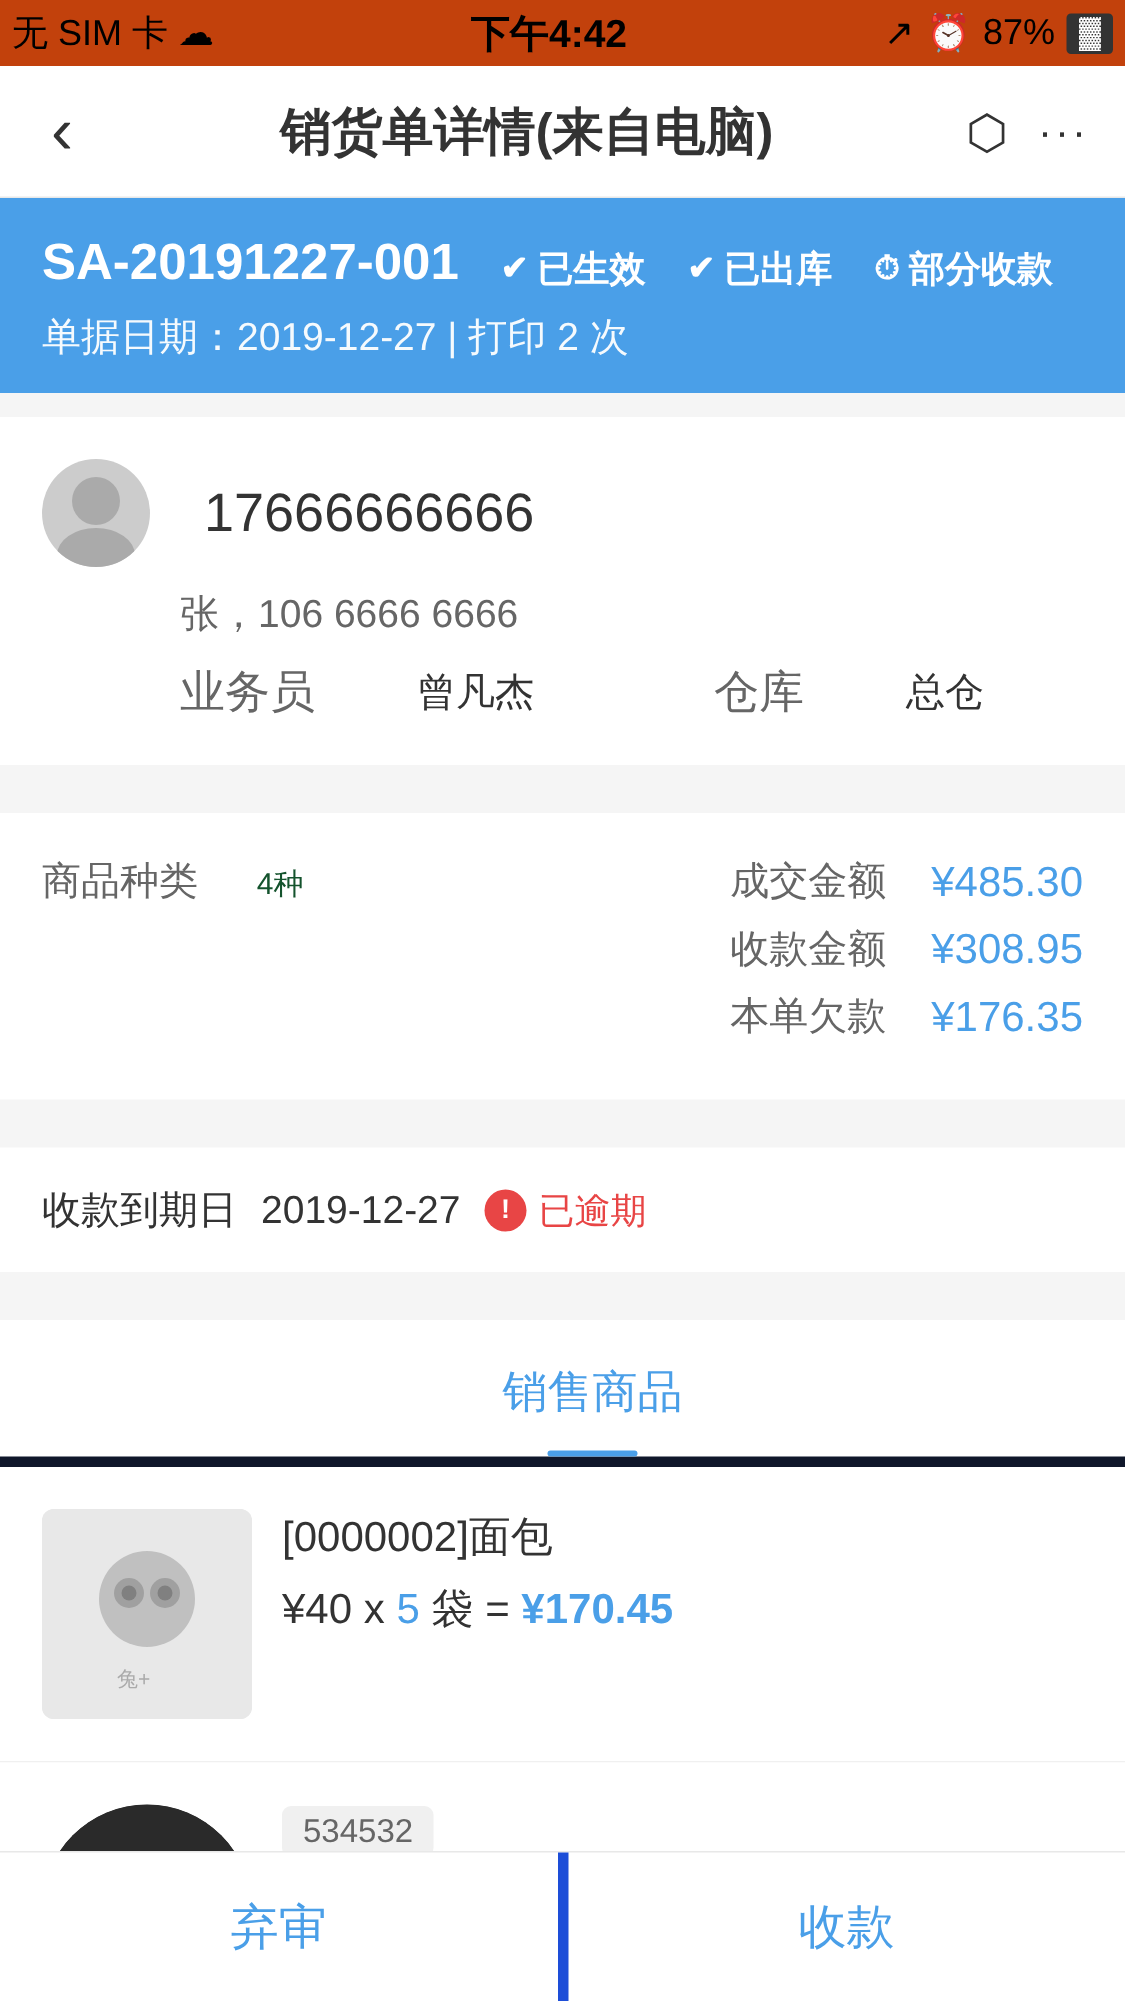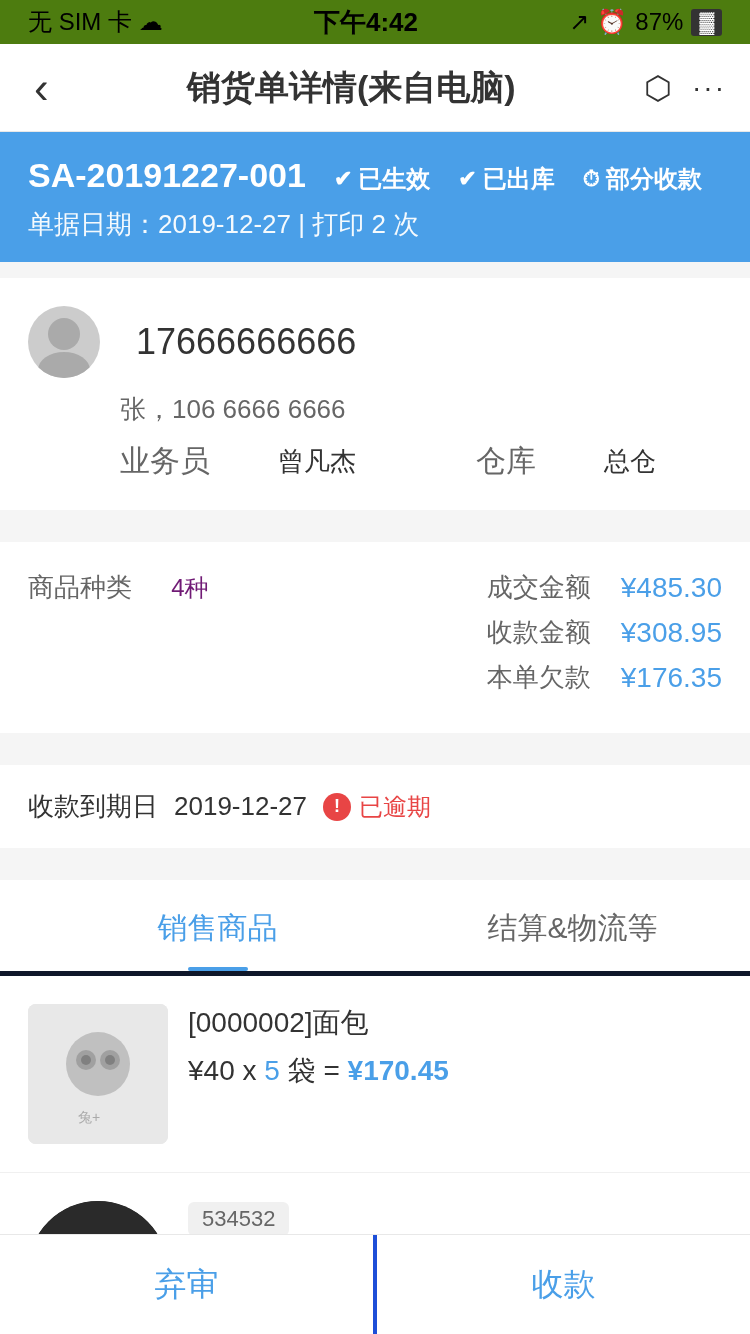--- a/index.html
+++ b/index.html
@@ -9,25 +9,25 @@
       background: #f5f5f5;
       width: 750px;
       min-height: 1334px;
       overflow-x: hidden;
       font-size: 28px;
     }
 
     
     .status-bar {
       height: 44px;
-      background: #4d7c0f;
+      background: #c2410c;
       display: flex;
       align-items: center;
       justify-content: space-between;
-      padding: 0 28px;
+      padding: 0 8px;
       font-size: 24px;
       font-weight: 500;
     }
     .status-left { display: flex; align-items: center; gap: 10px; }
     .status-center { font-size: 26px; font-weight: 600; }
     .status-right { display: flex; align-items: center; gap: 8px; font-size: 24px; }
 
     
     .nav-bar {
       height: 88px;
@@ -148,22 +148,22 @@
     .stats-left .stat-item {
       font-size: 26px;
       color: #666;
       margin-bottom: 8px;
     }
     .stats-left .stat-label {
       display: inline-block;
       min-width: 120px;
     }
     .stats-left .stat-count {
-      font-size: 24px;
-      color: #701a75;
+      font-size: 20px;
+      color: #14532d;
       font-weight: 500;
     }
     .stats-right {
       text-align: center;
     }
     .stats-right .amount-row {
       display: flex;
       justify-content: space-between;
       align-items: center;
       gap: 30px;
@@ -210,21 +210,21 @@
       font-weight: bold;
     }
 
     
     .tabs-section {
       background: #fff;
       margin-bottom: 0;
     }
     .tabs-row {
       display: flex;
-      border-bottom: 5px solid #0f172a;
+      border-bottom: 7px solid #0f172a;
       padding-left: 40px;
     }
     .tab-item {
       flex: 1;
       text-align: center;
       padding: 28px 0 22px;
       font-size: 30px;
       cursor: pointer;
       position: relative;
       color: #666;
@@ -312,21 +312,21 @@
     .bottom-btn {
       flex: 1;
       display: flex;
       align-items: center;
       justify-content: center;
       font-size: 32px;
       cursor: pointer;
     }
     .bottom-btn.left {
       color: #4A9FE8;
-      border-right: 4px solid #1d4ed8;
+      border-right: 7px solid #1d4ed8;
     }
     .bottom-btn.right {
       color: #4A9FE8;
     }
 
     
     .section-divider {
       height: 16px;
       background: #f5f5f5;
     }
@@ -435,23 +435,20 @@
   </span>
 </div>
 
 <div class="section-divider"></div>
 
 <div class="tabs-section">
   <div class="tabs-row">
     <div class="tab-item active">
       <span>销售商品</span>
     </div>
-    <div class="tab-item">
-      <span>结算&amp;物流等</span>
-    </div>
   </div>
 </div>
 
 <div class="product-list">
 
   <div class="product-item">
     <div class="product-thumb" style="background:#e8e8e8;">
       <svg viewBox="0 0 140 140" width="140" height="140">
         <rect width="140" height="140" fill="#e8e8e8"></rect>
         <circle cx="70" cy="60" r="32" fill="#c0c0c0"></circle>

